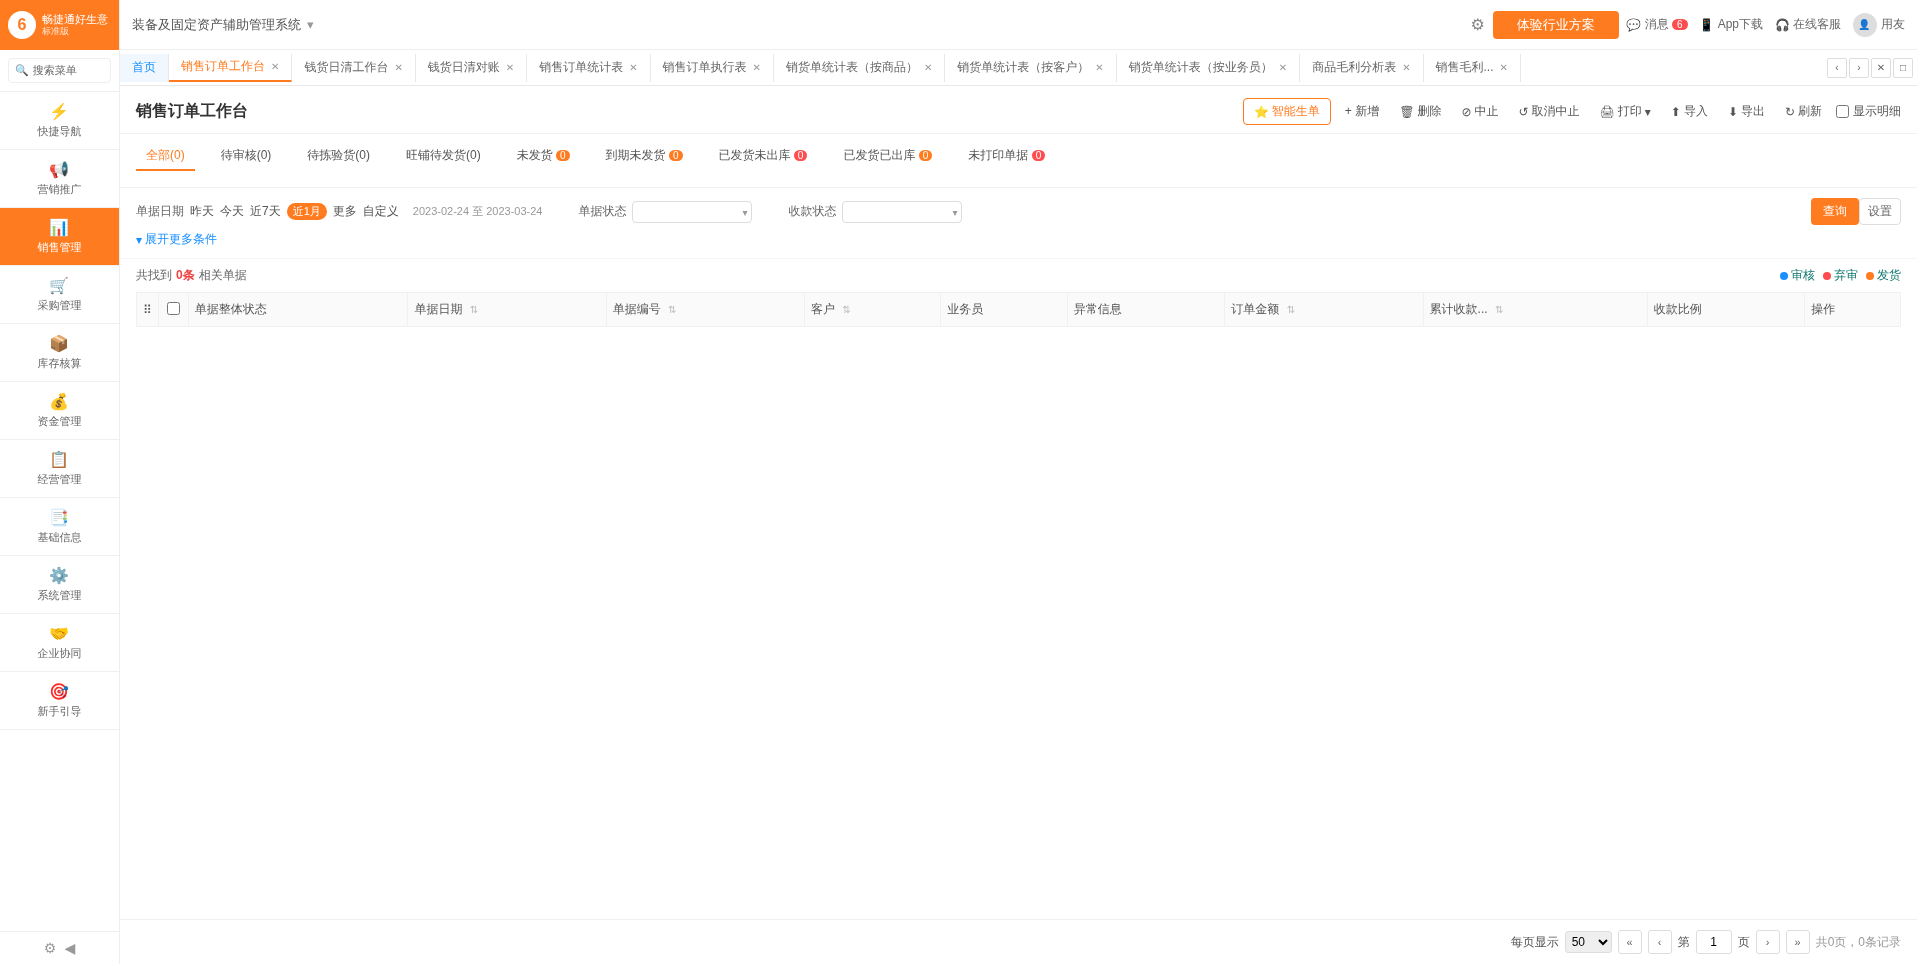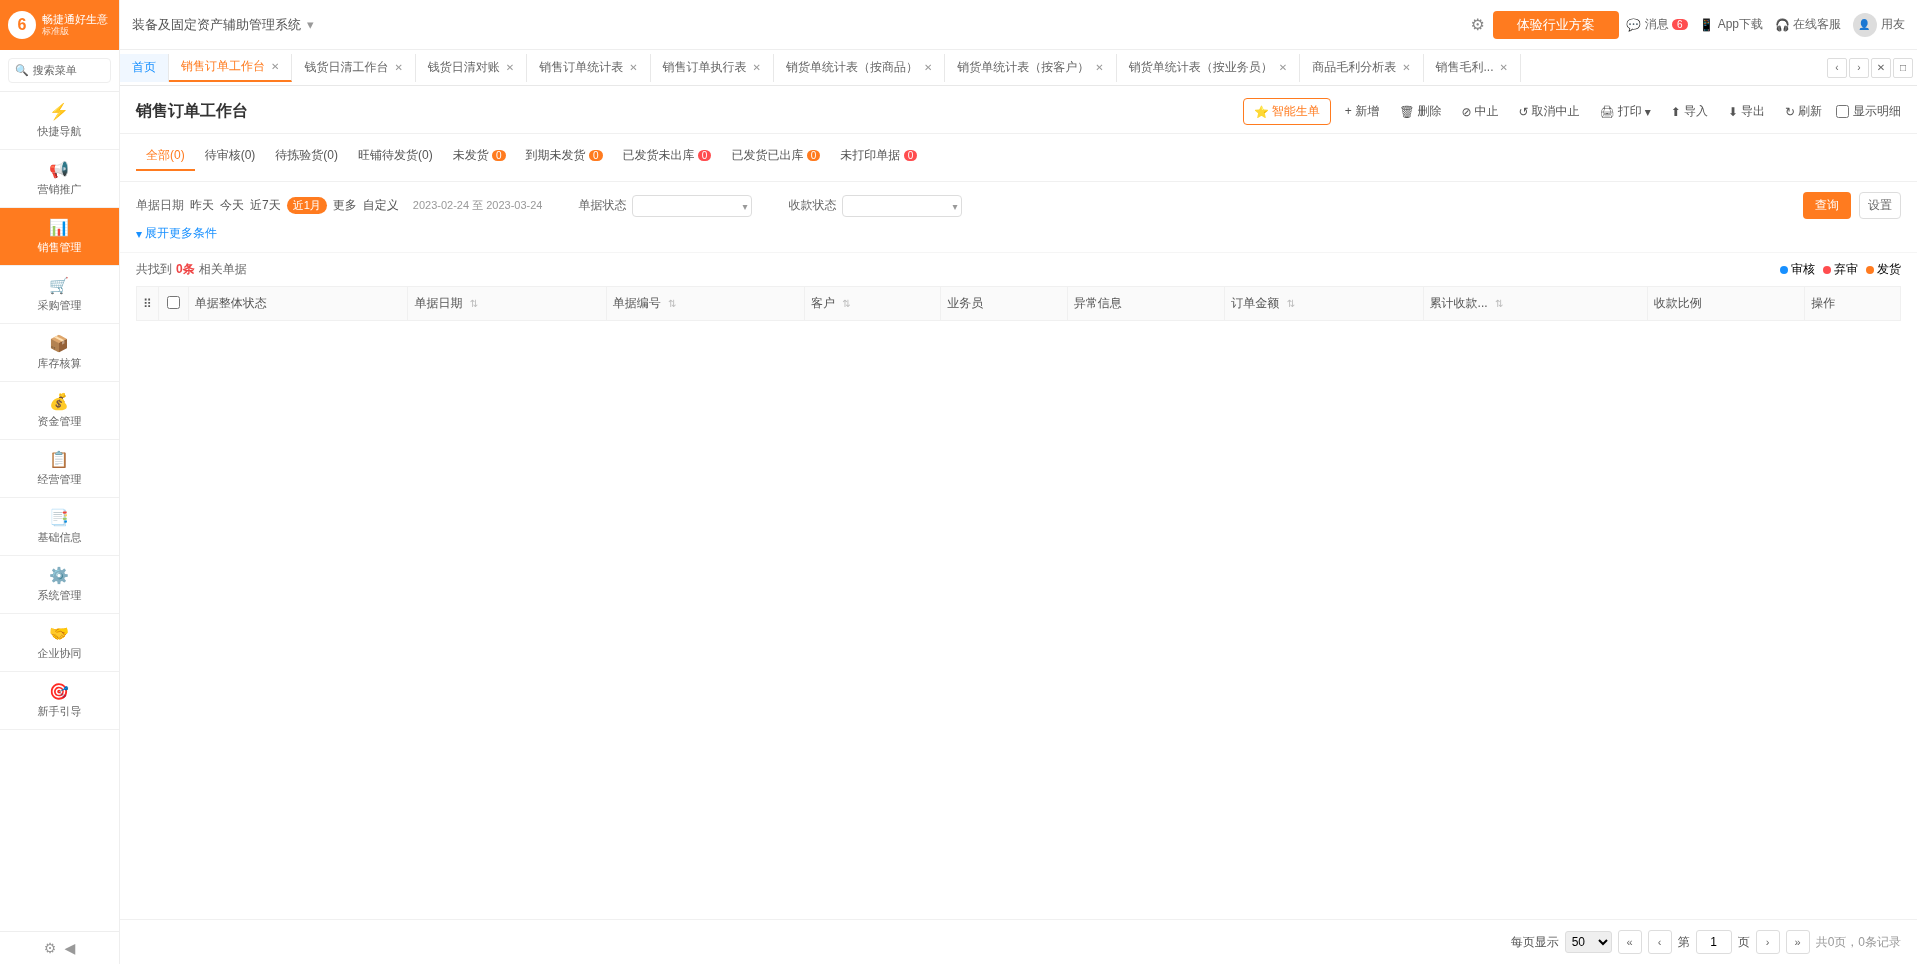--- a/index.html
+++ b/index.html
@@ -50,21 +50,21 @@
     
     .page-header { padding: 12px 16px 8px; display: flex; align-items: center; justify-content: space-between; border-bottom: 1px solid #f0f0f0; }
     .page-title { font-size: 16px; font-weight: bold; color: #333; }
     .page-header-actions { display: flex; align-items: center; gap: 8px; }
     .btn-smart { background: #fff; border: 1px solid #ff7b1f; color: #ff7b1f; border-radius: 4px; padding: 4px 10px; font-size: 12px; cursor: pointer; display: flex; align-items: center; gap: 3px; }
     .btn-action { background: none; border: none; color: #555; font-size: 12px; cursor: pointer; display: flex; align-items: center; gap: 3px; padding: 4px 6px; }
     .btn-orange { background: #ff7b1f; color: #fff; border: none; border-radius: 4px; padding: 5px 12px; font-size: 12px; cursor: pointer; }
     .checkbox-label { display: flex; align-items: center; gap: 4px; font-size: 12px; color: #555; cursor: pointer; }
 
     
-    .sub-tabs { padding: 8px 16px 10px; display: flex; gap: 0; border-bottom: 1px solid #f0f0f0; }
+    .sub-tabs { padding: 8px 16px 16px; display: flex; gap: 16px; border-bottom: 1px solid #f0f0f0; }
     .sub-tab { padding: 5px 10px; font-size: 12px; cursor: pointer; color: #555; border-bottom: 2px solid transparent; }
     .sub-tab.active { color: #ff7b1f; border-bottom: 2px solid #ff7b1f; }
     .sub-tab-badge { background: #ff4d4f; color: #fff; border-radius: 8px; padding: 0 4px; font-size: 10px; }
     .sub-tab-badge.orange { background: #ff7b1f; }
 
     
     .filter-area { padding: 10px 16px; border-bottom: 1px solid #f5f5f5; }
     .filter-row { display: flex; align-items: center; gap: 16px; }
     .filter-item { display: flex; align-items: center; gap: 6px; font-size: 12px; color: #555; }
     .filter-label { color: #666; white-space: nowrap; }
@@ -76,21 +76,21 @@
     .filter-select-wrap { position: relative; display: inline-block; }
     .filter-select-wrap::after { content: '▾'; position: absolute; right: 5px; top: 50%; transform: translateY(-50%); color: #999; font-size: 10px; pointer-events: none; }
     .expand-btn { color: #1890ff; font-size: 12px; cursor: pointer; display: flex; align-items: center; gap: 3px; margin-top: 6px; }
 
     
     .table-area { flex: 1; overflow: auto; padding: 0 16px; }
     .table-summary { display: flex; align-items: center; justify-content: space-between; padding: 8px 0; font-size: 12px; color: #666; }
     .table-summary-left { display: flex; align-items: center; gap: 4px; }
     .count-highlight { color: #ef4444; font-weight: bold; }
     .table-summary-actions { display: flex; gap: 8px; }
-    .table-action-btn { background: none; border: none; color: #000000; font-size: 12px; cursor: pointer; display: flex; align-items: center; gap: 3px; }
+    .table-action-btn { background: none; border: none; color: #0f766e; font-size: 12px; cursor: pointer; display: flex; align-items: center; gap: 3px; }
     .table-action-btn .dot { width: 8px; height: 8px; border-radius: 50%; display: inline-block; }
     .dot-blue { background: #1890ff; }
     .dot-red { background: #ff4d4f; }
     .dot-orange { background: #ff7b1f; }
 
     table { width: 100%; border-collapse: collapse; font-size: 12px; }
     thead th { background: #fafafa; border: 1px solid #f0f0f0; padding: 8px 6px; text-align: left; color: #555; font-weight: normal; white-space: nowrap; }
     thead th.sortable { cursor: pointer; }
     thead th .sort-icon { color: #bbb; margin-left: 4px; font-size: 10px; }
     .th-drag { width: 20px; }
@@ -385,21 +385,21 @@
 
         <div class="filter-item" style="margin-left:20px;">
           <span class="filter-label">收款状态</span>
           <div class="filter-select-wrap">
             <select class="filter-select">
               <option value=""></option>
             </select>
           </div>
         </div>
 
-        <div style="margin-left:auto;display:flex;gap:8px;">
+        <div style="margin-left:auto;display:flex;">
           <button class="btn-orange">查询</button>
           <button class="settings-btn">设置</button>
         </div>
       </div>
       <div class="expand-btn">
         <span>▾</span>
         <span>展开更多条件</span>
       </div>
     </div>
 

